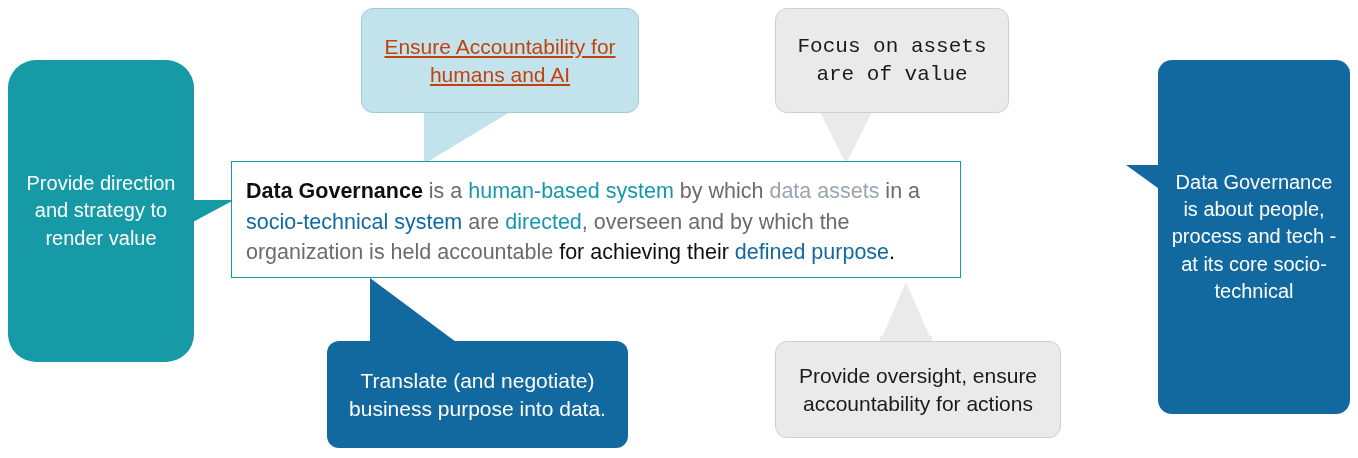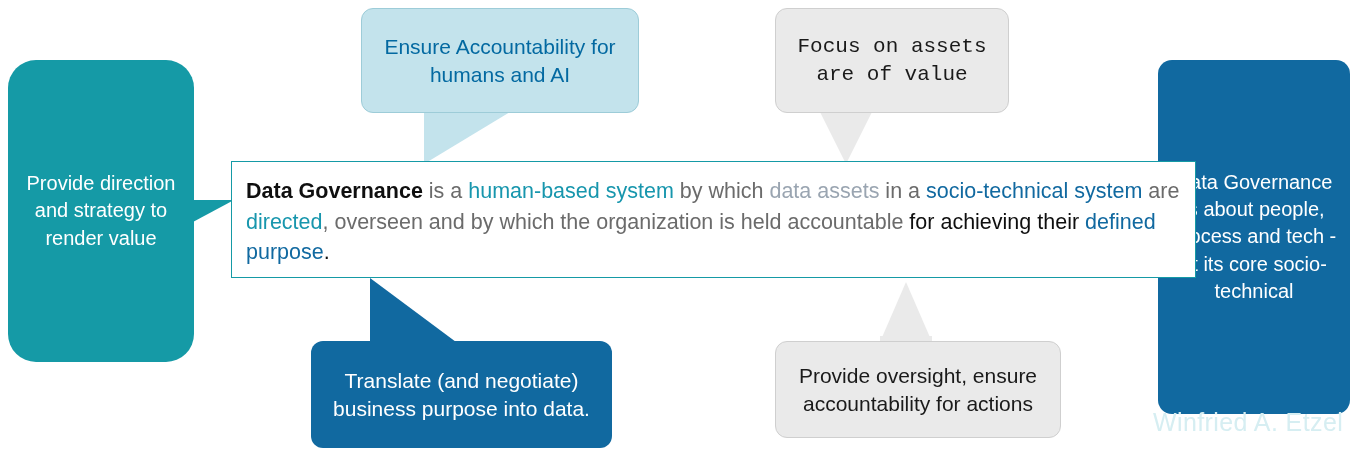--- a/index.html
+++ b/index.html
@@ -81,29 +81,30 @@
   
   .callout-topblue {
     position: absolute;
     left: 361px;
     top: 8px;
     width: 278px;
     height: 105px;
     background: #c3e3ec;
     border: 1px solid #9dccd8;
     border-radius: 12px;
-    color: #0369a1;
-    display: flex;
-    align-items: center;
-    justify-content: center;
-    text-align: center;
-    font-size: 21px;
-    line-height: 1.3;
-    box-sizing: border-box;
-    padding: 6px 12px;
+    color: #c2410c;
+    display: flex;
+    align-items: center;
+    justify-content: center;
+    text-align: center;
+    font-size: 21px;
+    line-height: 1.3;
+    box-sizing: border-box;
+    padding: 6px 12px;
+    text-decoration: underline;
   }
   .tail-topblue {
     position: absolute;
     left: 424px;
     top: 112px;
     width: 0;
     height: 0;
     border-left: 0 solid transparent;
     border-top: 52px solid #c3e3ec;
     border-right: 86px solid transparent;
@@ -137,21 +138,21 @@
     width: 0;
     height: 0;
     border-left: 26px solid transparent;
     border-right: 26px solid transparent;
     border-top: 52px solid #eaeaea;
   }
 
   
   .callout-botblue {
     position: absolute;
-    left: 311px;
+    left: 327px;
     top: 341px;
     width: 301px;
     height: 107px;
     background: #1169a0;
     border-radius: 12px;
     color: #ffffff;
     display: flex;
     align-items: center;
     justify-content: center;
     text-align: center;
@@ -208,21 +209,21 @@
     width: 52px;
     height: 8px;
     background: #eaeaea;
   }
 
   
   .definition-box {
     position: absolute;
     left: 231px;
     top: 161px;
-    width: 965px;
+    width: 730px;
     height: 117px;
     border: 1.5px solid #159aa6;
     background: #ffffff;
     box-sizing: border-box;
     padding: 14px 12px 10px 14px;
     font-size: 21.5px;
     line-height: 1.42;
     color: #595959;
   }
   .definition-box .bold-dark { font-weight: bold; color: #0f0f0f; }
@@ -276,15 +277,14 @@
   <div class="tail-botgrey"></div>
   <div class="tail-botgrey-fill"></div>
   <div class="callout-botgrey">
     <span>Provide oversight, ensure accountability for actions</span>
   </div>
 
   <div class="definition-box">
     <span id="definition-text"><span class="bold-dark">Data Governance</span><span class="grey"> is a </span><span class="teal">human-based system</span><span class="grey"> by which </span><span class="grey-light">data assets</span><span class="grey"> in a </span><span class="blue">socio-technical system</span><span class="grey"> are </span><span class="teal">directed</span><span class="grey">, overseen and by which the organization is held accountable</span><span class="dark"> for achieving their </span><span class="blue">defined purpose</span><span class="dark">.</span></span>
   </div>
 
-  <div class="signature">Winfried A. Etzel</div>
 
 </div>
 
 </body></html>

